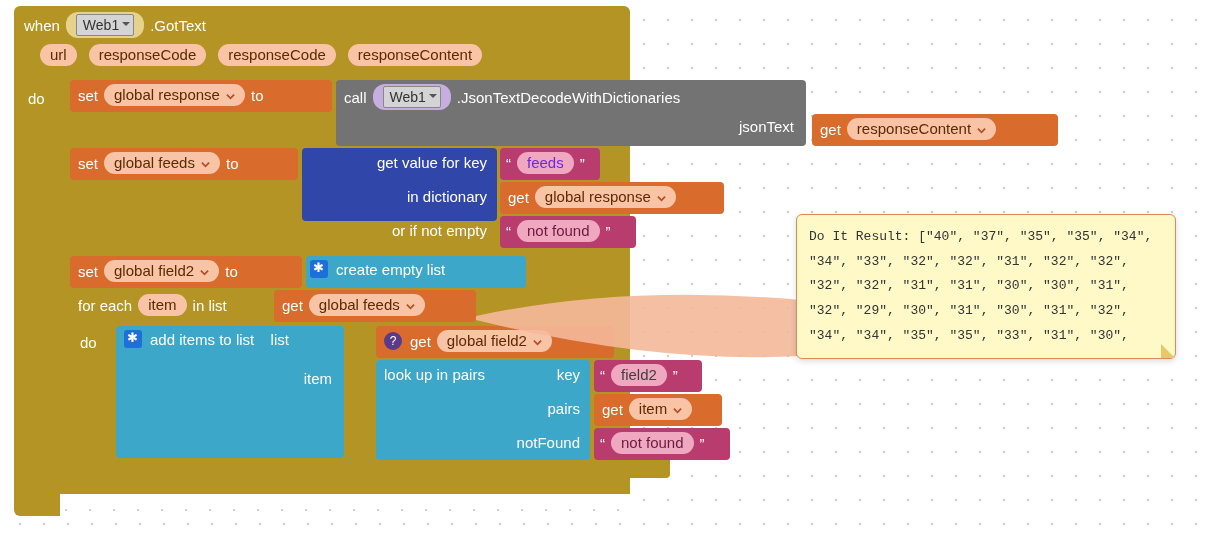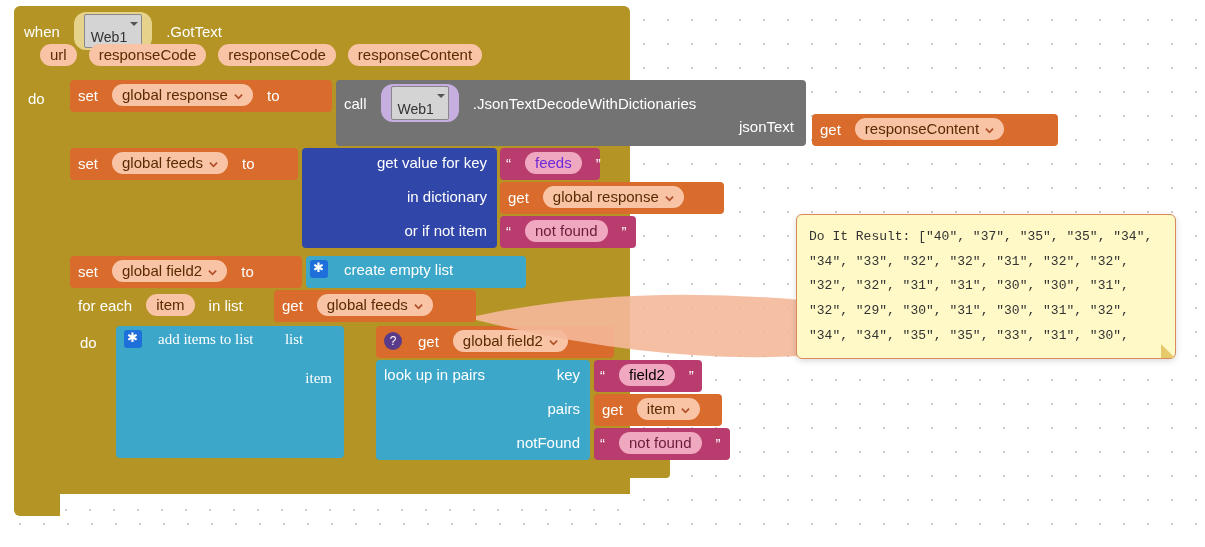--- a/index.html
+++ b/index.html
@@ -27,21 +27,21 @@
     margin: 0 2px;
     line-height: 18px;
   }
   svg.trichevron { width:9px; height:9px; vertical-align:middle; margin-left:2px; }
   .dropdown-chip {
     display:inline-block;
     background:#d4d4d4;
     color:#333;
     border:1px solid #888;
     border-radius:2px;
-    padding:13px 14px 1px 6px;
+    padding:1px 14px 1px 6px;
     font-size:14px;
     position:relative;
   }
   .dropdown-chip::after {
     content:"";
     position:absolute;
     right:3px; top:7px;
     border:4px solid transparent;
     border-top-color:#555;
   }
@@ -86,21 +86,21 @@
     border:1px solid #d88a5a;
     border-radius:6px;
     padding:10px 12px;
     color:#333;
     font-family: "Courier New", monospace;
     font-size:13px;
     line-height:1.9;
     box-shadow:0 2px 6px rgba(0,0,0,0.15);
   }
   .label { white-space:nowrap; }
-  .row { display:flex; align-items:center; gap:12px; }
+  .row { display:flex; align-items:center; gap:4px; }
 </style>
 </head>
 <body>
 
 <div class="block mustard" style="left:14px; top:6px; width:616px; height:510px; border-radius:6px;">
 
   <div class="row" style="position:absolute; left:10px; top:6px;">
     <span class="label">when</span>
     <span class="pill" style="background:#e6d28a;">
       <span class="dropdown-chip">Web1</span>
@@ -165,24 +165,24 @@
     <span class="pill">
       <span>global feeds</span>
       <svg class="trichevron" viewBox="0 0 10 10">
           <path d="M1 3l4 4 4-4" fill="none" stroke="#b0512a" stroke-width="2"></path>
         </svg>
     </span>
     <span class="label">to</span>
   </div>
 </div>
 
-<div class="block navy" style="left:302px; top:148px; width:195px; height:100px; border-radius:4px;">
+<div class="block navy" style="left:302px; top:148px; width:195px; height:73px; border-radius:4px;">
   <div style="position:absolute; right:10px; top:6px;" class="label">get value for key</div>
   <div style="position:absolute; right:10px; top:40px;" class="label">in dictionary</div>
-  <div style="position:absolute; right:10px; top:74px;" class="label">or if not item</div>
+  <div style="position:absolute; right:10px; top:74px;" class="label">or if not empty</div>
 </div>
 
 <div class="block magenta" style="left:500px; top:148px; width:100px; height:32px; border-radius:4px;">
   <div class="row" style="padding:4px 6px;">
     <span>“</span>
     <span class="pill" style="background:#f0a7c0;color:#6d28d9;">feeds</span>
     <span>”</span>
   </div>
 </div>
 
@@ -242,21 +242,21 @@
     <span class="label">get</span>
     <span class="pill">
       <span>global feeds</span>
       <svg class="trichevron" viewBox="0 0 10 10">
           <path d="M1 3l4 4 4-4" fill="none" stroke="#b0512a" stroke-width="2"></path>
         </svg>
     </span>
   </div>
 </div>
 
-<div class="block teal" style="left:116px; top:326px; width:228px; height:132px; border-radius:4px;font-family:Liberation Serif, serif;">
+<div class="block teal" style="left:116px; top:326px; width:228px; height:132px; border-radius:4px;">
   <div class="row" style="padding:4px 8px;">
     <span class="gear"></span>
     <span class="label">add items to list</span>
     &nbsp;&nbsp;
     <span class="label">list</span>
   </div>
   <span class="label" style="position:absolute; right:12px; top:44px;">item</span>
 </div>
 
 <div class="block orange" style="left:376px; top:326px; width:238px; height:32px; border-radius:4px;">
@@ -275,21 +275,21 @@
 <div class="block teal" style="left:376px; top:360px; width:214px; height:100px; border-radius:4px;">
   <div style="position:absolute; left:8px; top:6px;" class="label">look up in pairs</div>
   <div style="position:absolute; right:10px; top:6px;" class="label">key</div>
   <div style="position:absolute; right:10px; top:40px;" class="label">pairs</div>
   <div style="position:absolute; right:10px; top:74px;" class="label">notFound</div>
 </div>
 
 <div class="block magenta" style="left:594px; top:360px; width:108px; height:32px; border-radius:4px;">
   <div class="row" style="padding:4px 6px;">
     <span>“</span>
-    <span class="pill" style="background:#f0a7c0;color:#000000;">field2</span>
+    <span class="pill" style="background:#f0a7c0;color:#404040;">field2</span>
     <span>”</span>
   </div>
 </div>
 
 <div class="block orange" style="left:594px; top:394px; width:128px; height:32px; border-radius:4px;">
   <div class="row" style="padding:4px 8px;">
     <span class="label">get</span>
     <span class="pill">
       <span>item</span>
       <svg class="trichevron" viewBox="0 0 10 10">

